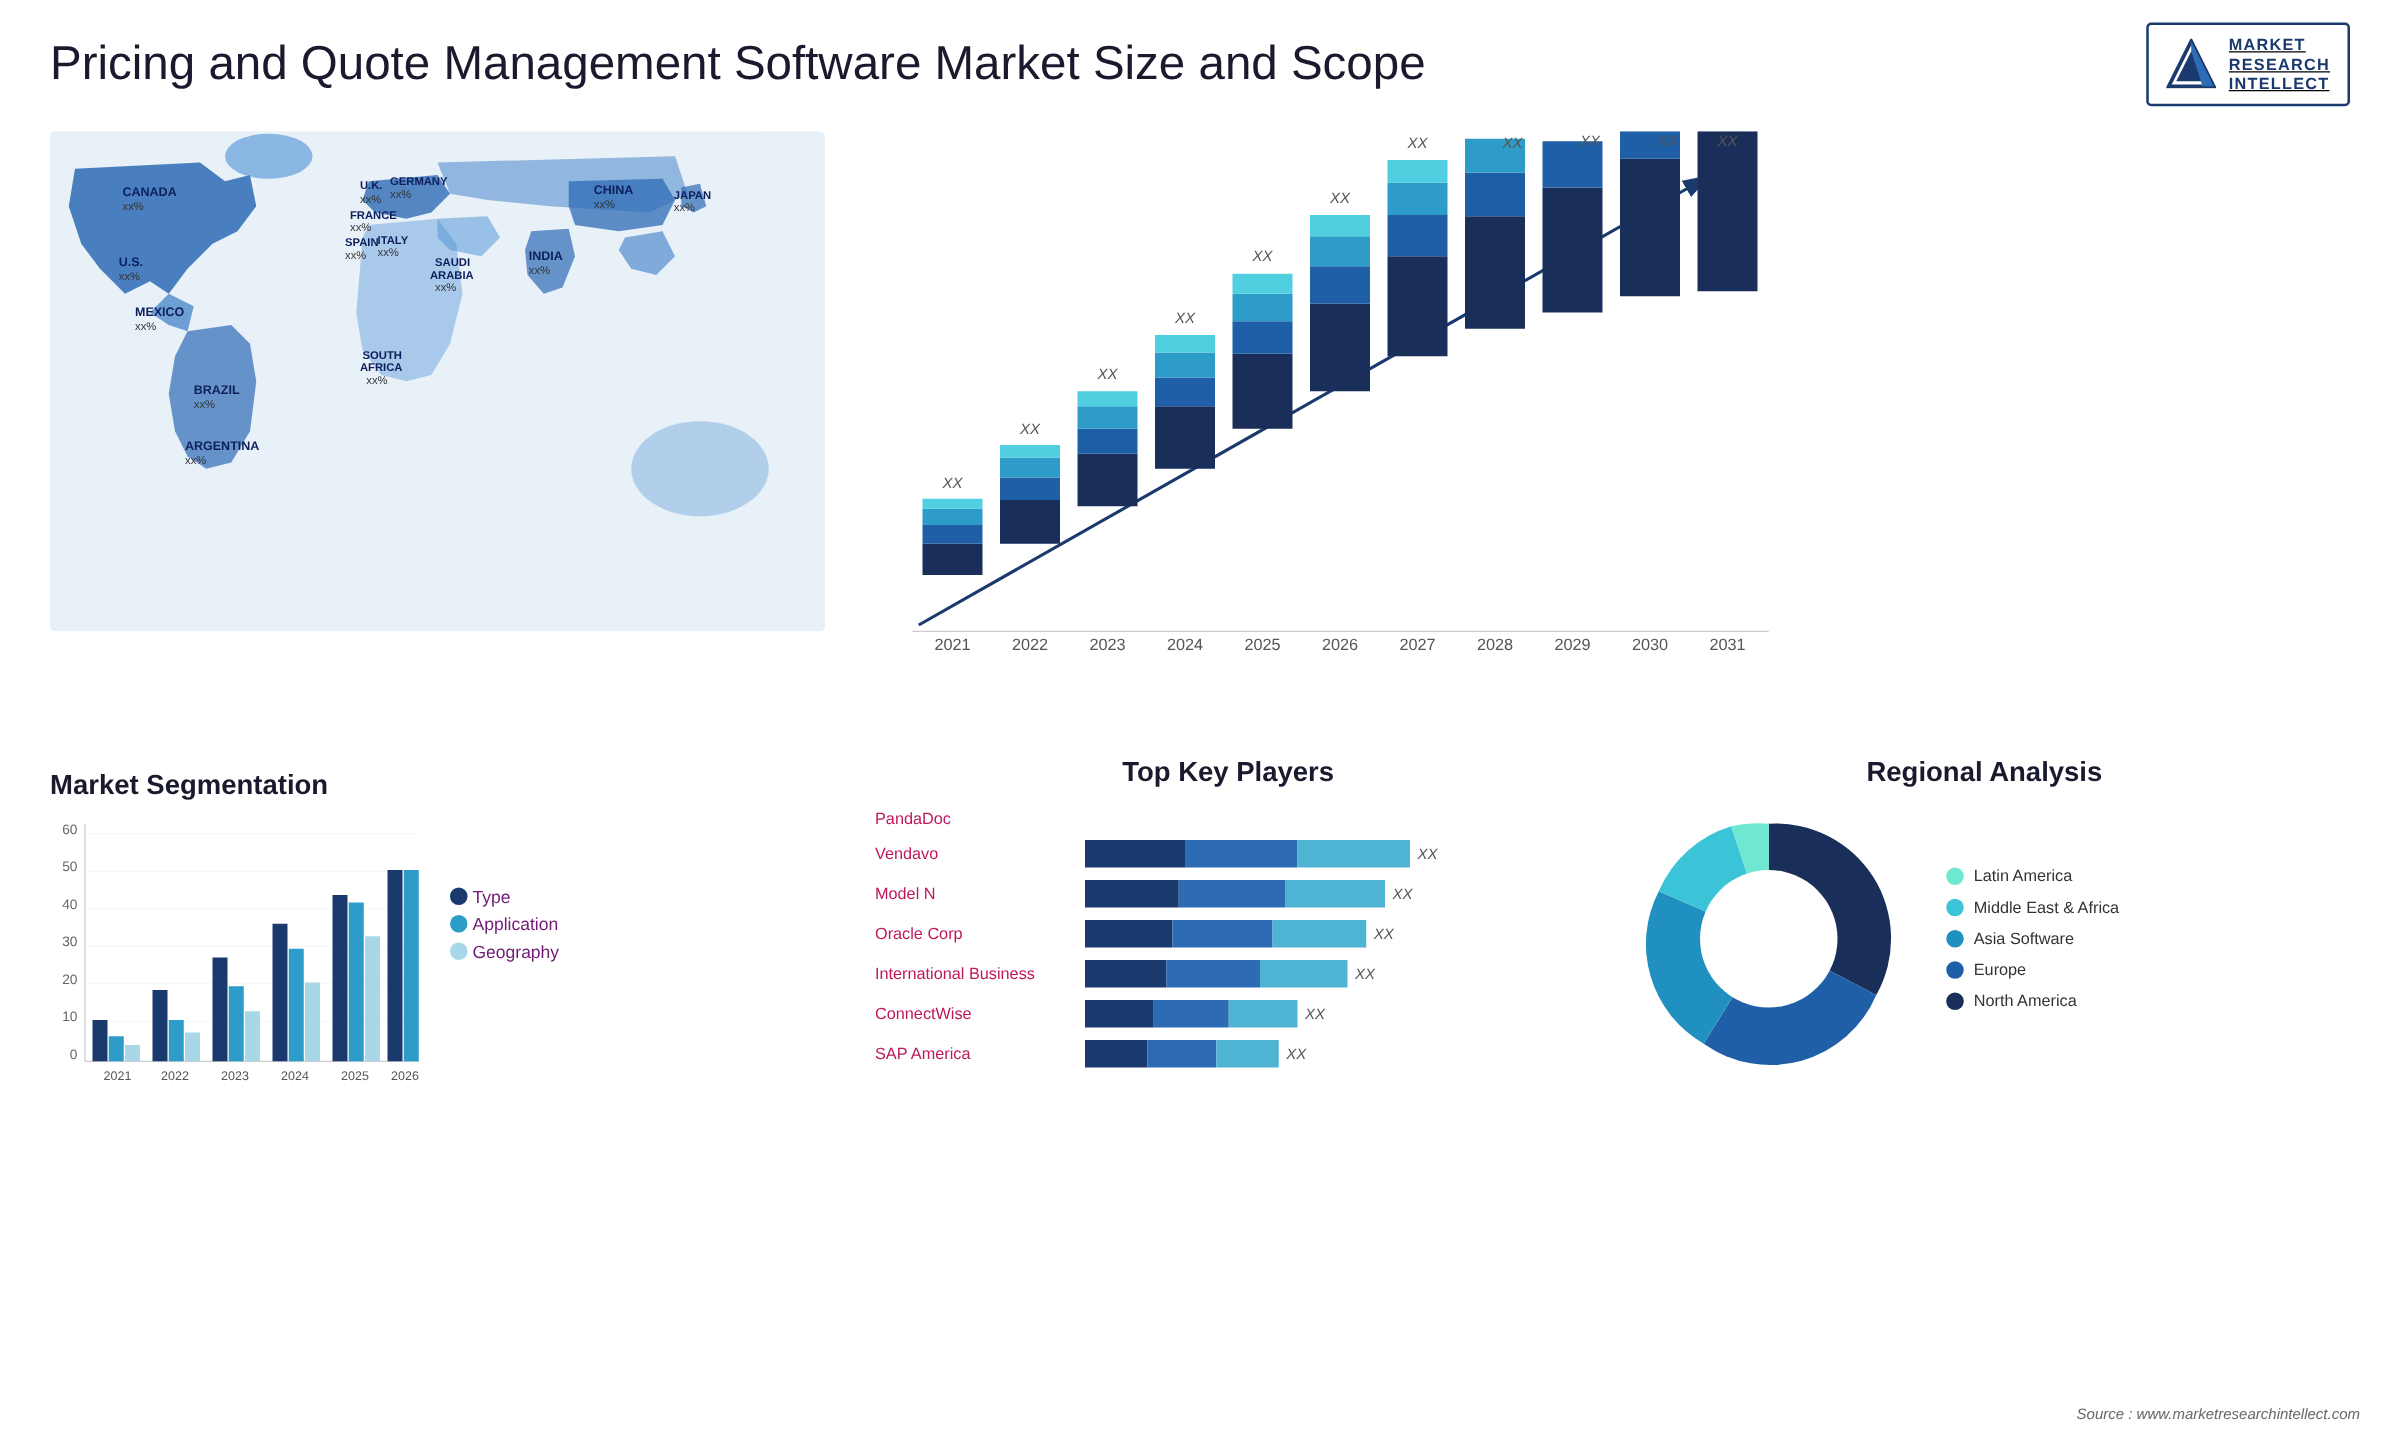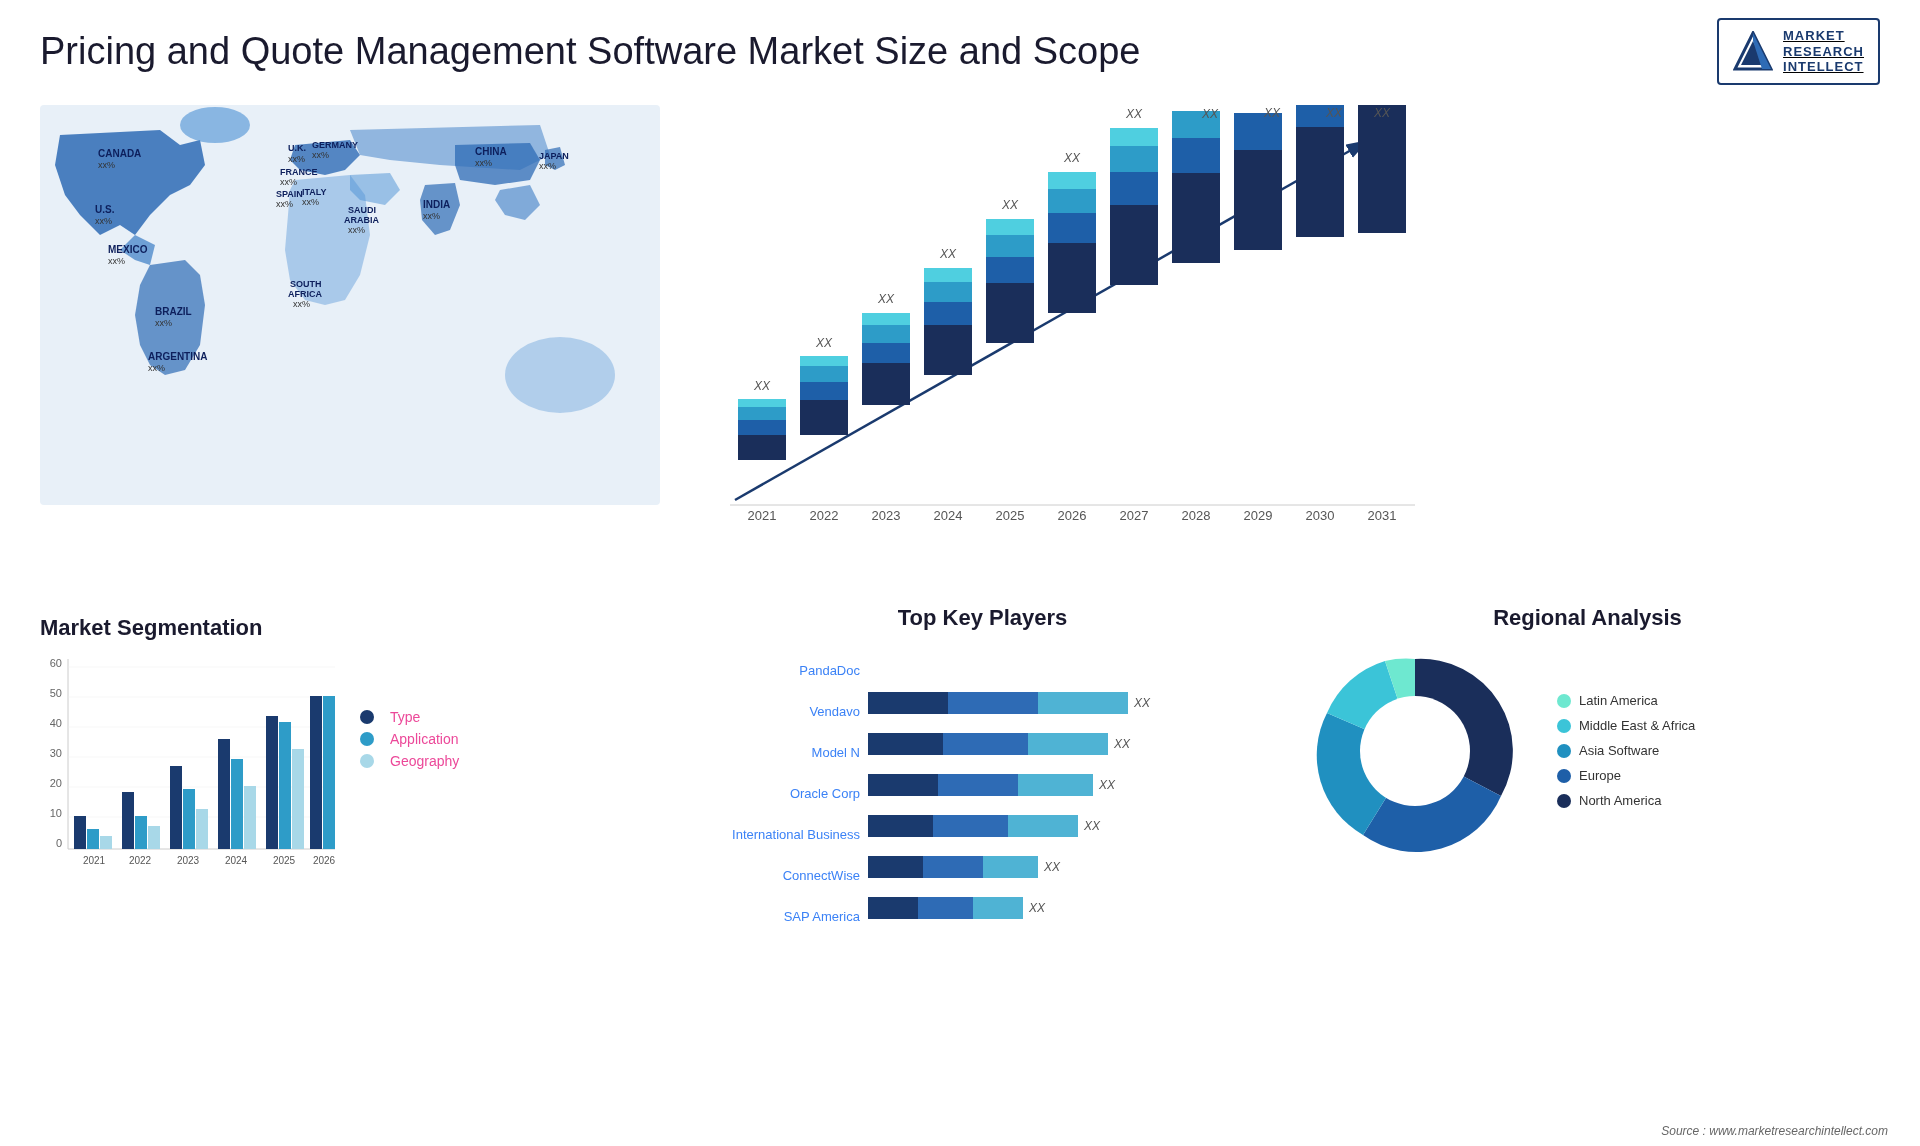--- a/index.html
+++ b/index.html
@@ -97,23 +97,23 @@
     }
     .seg-legend {
       margin-top: 10px;
       display: flex;
       flex-direction: column;
       gap: 6px;
     }
     .legend-item {
       display: flex;
       align-items: center;
-      gap: 16px;
+      gap: 4px;
       font-size: 14px;
-      color: #ec4899;
+      color: #701a75;
       text-align: center;
     }
     .legend-dot {
       width: 14px;
       height: 14px;
       border-radius: 50%;
     }
 
     
     .bar-chart-container {
@@ -133,25 +133,23 @@
       margin-bottom: 16px;
     }
     .player-row {
       display: flex;
       align-items: center;
       margin-bottom: 10px;
       gap: 8px;
     }
     .player-name {
       font-size: 13px;
-      color: #3b82f6;
+      color: #be185d;
       width: 160px;
-      text-align: right;
       flex-shrink: 0;
-      margin-top: 16px;
     }
     .player-bar-container {
       flex: 1;
       display: flex;
       align-items: center;
       gap: 6px;
     }
     .player-bar {
       height: 22px;
       display: flex;

